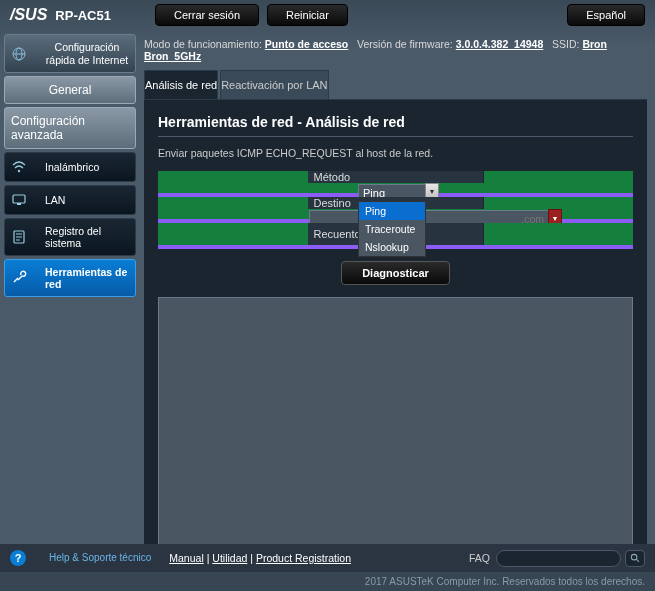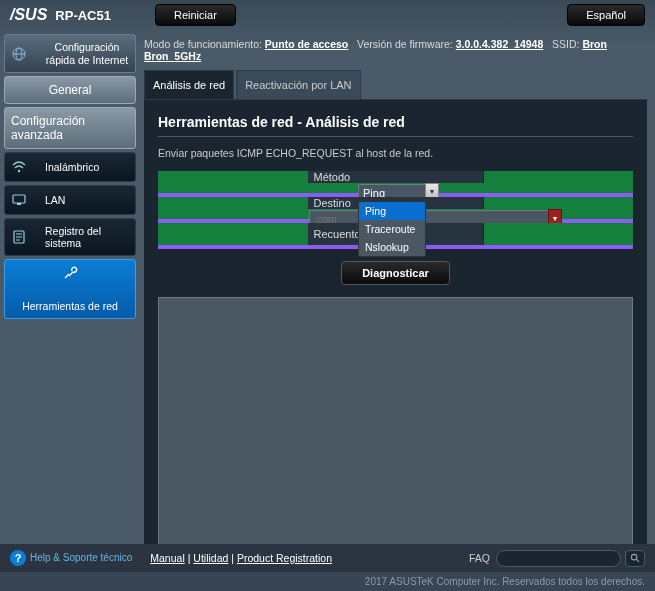--- a/index.html
+++ b/index.html
@@ -13,77 +13,78 @@
 .top-buttons { display: flex; gap: 8px; margin-left: 10px; flex: 1; }
 .top-btn { background: linear-gradient(#2a2a2a,#0a0a0a); color: #fff; border: 1px solid #000; border-radius: 4px; padding: 4px 18px; font-size: 11px; cursor: pointer; }
 .lang-btn { margin-left: auto; }
 
 .main { display: flex; height: 530px; }
 .sidebar { width: 140px; padding: 4px; }
 .side-item { display: flex; align-items: center; gap: 18px; padding: 6px 6px; margin-bottom: 3px; border-radius: 3px; cursor: pointer; color: #fff; font-size: 10.5px; min-height: 28px; }
 .side-item.quick { background: linear-gradient(#5a6d7d,#34424f); border: 1px solid #6a7d8d; text-align: center; justify-content: center; line-height: 1.2; }
 .side-item.header { background: linear-gradient(#8a99a5,#5d6d7a); color: #fff; justify-content: center; border: 1px solid #9aa9b5; font-size: 12px; }
 .side-item.normal { background: linear-gradient(#1a2733,#0a1520); border: 1px solid #2a3a4a; }
-.side-item.active { background: linear-gradient(#0a7dd5,#065ba8); border: 1px solid #3a9de5; font-weight: normal; flex-direction: column; }
+.side-item.active { background: linear-gradient(#0a7dd5,#065ba8); border: 1px solid #3a9de5; font-weight: bold; }
 .side-icon { width: 16px; height: 16px; display: inline-flex; align-items: center; justify-content: center; }
 .side-icon svg { width: 16px; height: 16px; }
 
 .content { flex: 1; padding: 4px 8px 0 4px; color: #fff; }
 .info-line { font-size: 10.5px; color: #ccc; padding: 4px 0; }
 .info-line .label { color: #d8d8d8; }
 .info-line .val { color: #fff; text-decoration: underline; font-weight: bold; }
 
 .tabs { display: flex; margin-top: 4px; border-bottom: 1px solid #2a3a4a; }
-.tab { padding: 8px 8px; font-size: 11px; cursor: pointer; color: #ccc; background: #3a4a58; border: 1px solid #2a3a4a; border-bottom: none; margin-right: 2px; }
+.tab { padding: 8px 0; font-size: 11px; cursor: pointer; color: #ccc; background: #3a4a58; border: 1px solid #2a3a4a; border-bottom: none; margin-right: 2px; }
 .tab.active { background: #1a2530; color: #fff; }
 
 .panel { background: #1a2530; padding: 14px 14px 8px 14px; }
 .panel h2 { font-size: 14px; font-weight: bold; margin-bottom: 6px; color: #fff; }
 .panel-hr { border: none; border-top: 1px solid #4a5a6a; margin-bottom: 10px; }
 .panel-desc { font-size: 10.5px; color: #ccc; margin-bottom: 12px; }
 
 .form-row { display: flex; align-items: center; height: 26px; background: #15803d; border-bottom: 4px solid #8b5cf6; position: relative; flex-direction: column; }
 .form-row .lbl { width: 176px; padding-left: 6px; font-size: 11px; color: #ddd; background: #273440; height: 100%; display: flex; align-items: center; border-right: 1px solid #1a2530; }
 .form-row .ctrl { flex: 1; padding-left: 6px; position: relative; }
 .select-box { width: 68px; height: 18px; background: #4a5763; color: #fff; font-family: monospace; font-size: 11px; padding: 0 4px; border: 1px solid #6a7a8a; display: inline-flex; align-items: center; justify-content: space-between; cursor: pointer; }
 .select-arrow { width: 14px; height: 16px; background: linear-gradient(#e8e8e8,#c0c0c0); display: inline-flex; align-items: center; justify-content: center; border: 1px solid #888; margin-left: -1px; vertical-align: top; }
 .select-arrow::after { content: "▼"; font-size: 7px; color: #333; }
 .dropdown { position: absolute; top: 18px; left: 6px; width: 68px; background: #4a5763; border: 1px solid #333; z-index: 10; }
 .dropdown-item { padding: 3px 6px; font-size: 10.5px; color: #fff; cursor: pointer; }
 .dropdown-item.sel { background: #0a6dd0; }
-.text-input { width: 240px; height: 18px; background: #4a5763; border: 1px solid #6a7a8a; color: #888; font-size: 10.5px; padding: 0 4px; }
+.text-input { width: 240px; height: 18px; background: #4a5763; border: 1px solid #6a7a8a; color: #888; font-size: 10.5px; padding: 0 4px; text-align: right; }
 .input-drop-arrow { width: 14px; height: 18px; background: #9b2020; border: 1px solid #6a1010; display: inline-flex; align-items: center; justify-content: center; vertical-align: top; margin-left: -1px; }
 .input-drop-arrow::after { content: "▼"; font-size: 7px; color: #fff; }
 
 .diag-btn-row { text-align: center; padding: 12px 0; }
 .diag-btn { background: linear-gradient(#2a2a2a,#0a0a0a); color: #fff; border: 1px solid #555; border-radius: 4px; padding: 5px 20px; font-size: 11px; font-weight: bold; cursor: pointer; }
 
 .output { width: 100%; height: 258px; background: #4a5763; border: 1px solid #6a7a8a; resize: none; }
 
 .footer { position: absolute; bottom: 0; left: 0; right: 0; }
 .footer-top { display: flex; align-items: center; padding: 3px 10px; background: #2a3541; font-size: 10.5px; color: #ccc; height: 28px; }
 .help-icon { width: 16px; height: 16px; border-radius: 50%; background: #0a7dd5; color: #fff; display: inline-flex; align-items: center; justify-content: center; font-size: 11px; font-weight: bold; margin-right: 4px; }
-.help-text { color: #6ab4e8; font-size: 10px; line-height: 1; margin-right: 18px; }
+.help-text { color: #6ab4e8; font-size: 10px; line-height: 1; margin-right: 18px; margin-left: 19px; }
 .footer-links { color: #fff; font-size: 10.5px; }
 .footer-links a { color: #fff; text-decoration: underline; cursor: pointer; }
 .faq { margin-left: auto; color: #ccc; font-size: 10.5px; margin-right: 6px; }
 .search-foot { width: 125px; height: 17px; background: #1a2530; border: 1px solid #4a5a6a; border-radius: 9px; }
 .search-btn-foot { width: 20px; height: 17px; background: #1a2530; border: 1px solid #4a5a6a; border-radius: 4px; margin-left: 4px; display: inline-flex; align-items: center; justify-content: center; }
 .footer-bottom { text-align: right; padding: 4px 10px; color: #8a9aa8; font-size: 10px; background: #384653; }
 </style>
 </head>
 <body>
 
 <div class="container">
   <div class="topbar">
     <div class="logo-area">
       <span class="asus-logo">/SUS</span>
       <span class="model">RP-AC51</span>
     </div>
     <div class="top-buttons">
+      <button class="top-btn">Cerrar sesión</button>
       <button class="top-btn">Reiniciar</button>
       <button class="top-btn lang-btn">Español</button>
     </div>
   </div>
 
   <div class="main">
     <div class="sidebar">
       <div class="side-item quick">
         <span class="side-icon">
             <svg viewBox="0 0 16 16">

